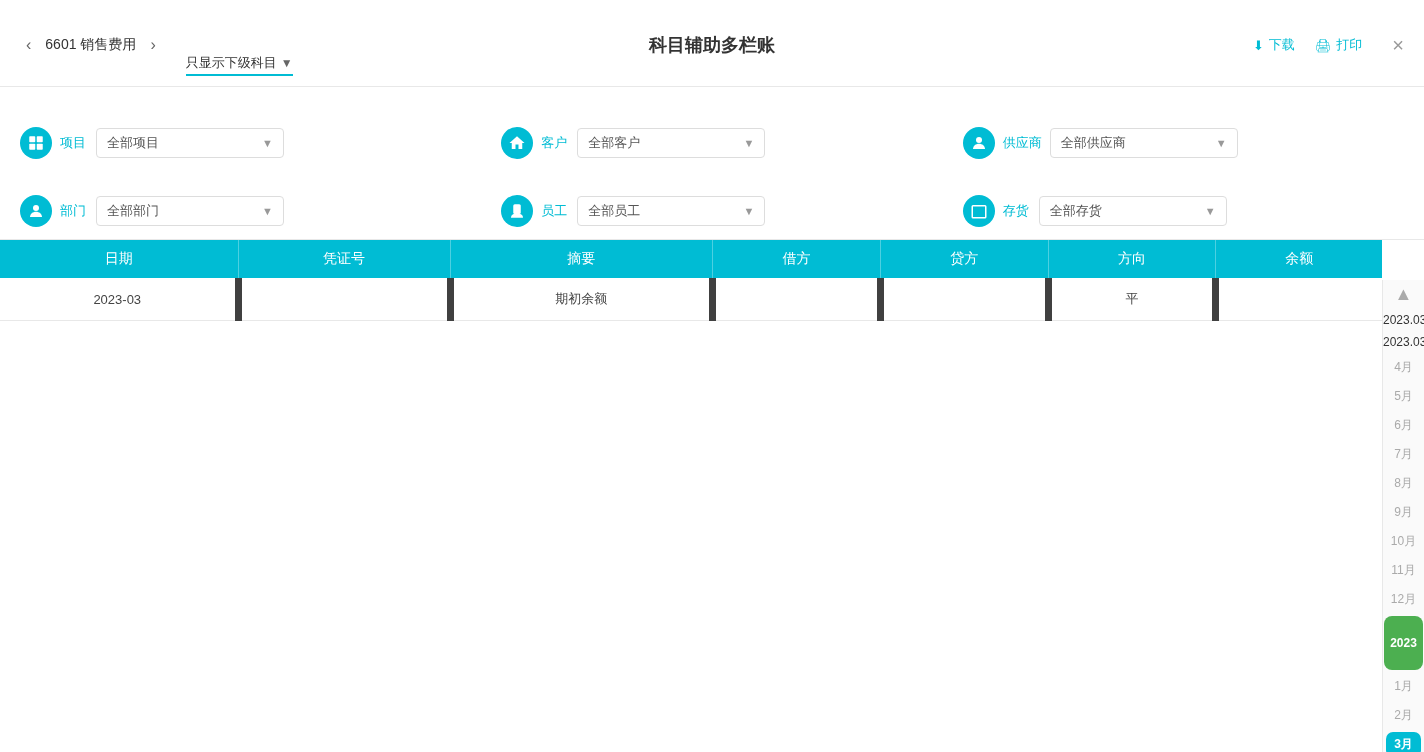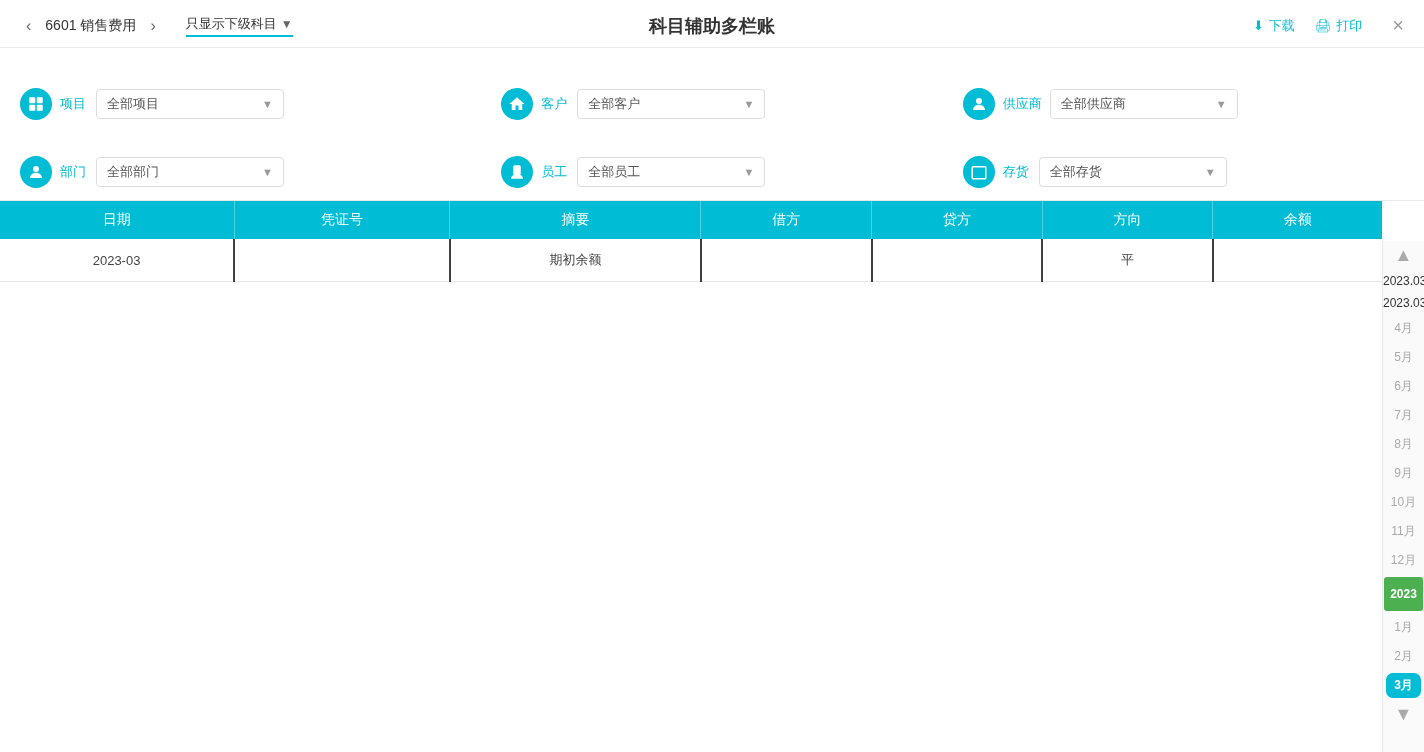--- a/index.html
+++ b/index.html
@@ -51,20 +51,21 @@
     .show-sub {
       display: flex;
       align-items: center;
       gap: 4px;
       border-bottom: 2px solid #00bcd4;
       padding-bottom: 2px;
       color: #333;
       font-size: 13px;
       cursor: pointer;
       margin-left: 16px;
+      margin-top: 40px;
     }
     .show-sub .chevron {
       color: #666;
       font-size: 12px;
     }
     .page-title {
       font-size: 18px;
       font-weight: 600;
       color: #333;
       position: absolute;
@@ -171,21 +172,21 @@
     }
     thead th:last-child { border-right: none; margin-top: 48px; }
     tbody tr {
       border-bottom: 1px solid #e8e8e8;
     }
     tbody td {
       padding: 12px 12px;
       text-align: center;
       color: #444;
       font-size: 13px;
-      border-right: 2px solid #404040;
+      border-right: 7px solid #404040;
     }
     tbody td:last-child { border-right: none; }
 
     
     .timeline {
       position: absolute;
       right: 0;
       top: 40px;
       width: 42px;
       height: calc(100% - 40px);
@@ -384,21 +385,21 @@
       <div class="timeline-item">4月</div>
       <div class="timeline-item">5月</div>
       <div class="timeline-item">6月</div>
       <div class="timeline-item">7月</div>
       <div class="timeline-item">8月</div>
       <div class="timeline-item">9月</div>
       <div class="timeline-item">10月</div>
       <div class="timeline-item">11月</div>
       <div class="timeline-item">12月</div>
       <div style="display:flex;justify-content:center;width:100%;padding:2px 0;">
-        <span style="background:#4caf50;color:#fff;border-radius:3px;font-size:12px;font-weight:bold;padding:10px 6px;">2023</span>
+        <span style="background:#4caf50;color:#fff;border-radius:8px;font-size:12px;font-weight:bold;padding:20px 6px;">2023</span>
       </div>
       <div class="timeline-item">1月</div>
       <div class="timeline-item">2月</div>
       <div style="display:flex;justify-content:center;width:100%;padding:2px 0;">
         <span style="background:#00bcd4;color:#fff;border-radius:7px;font-size:12px;font-weight:bold;padding:4px 8px;cursor:pointer;">3月</span>
       </div>
       <div class="timeline-arrow">▼</div>
     </div>
 
     <div class="scrollbar-h">

